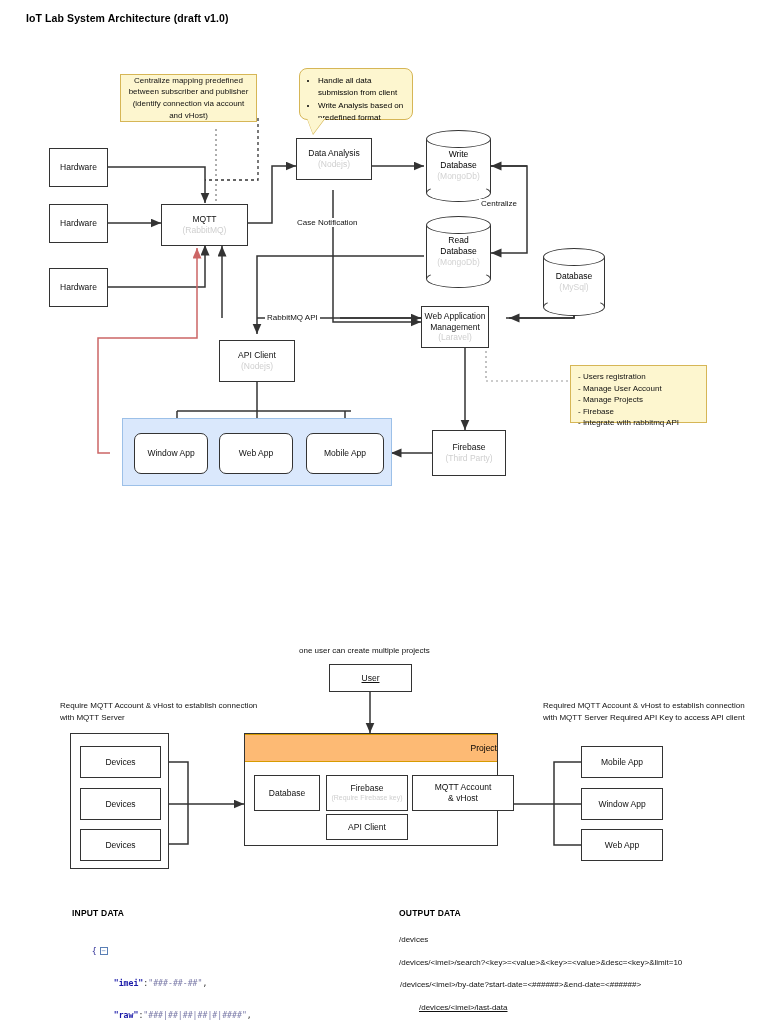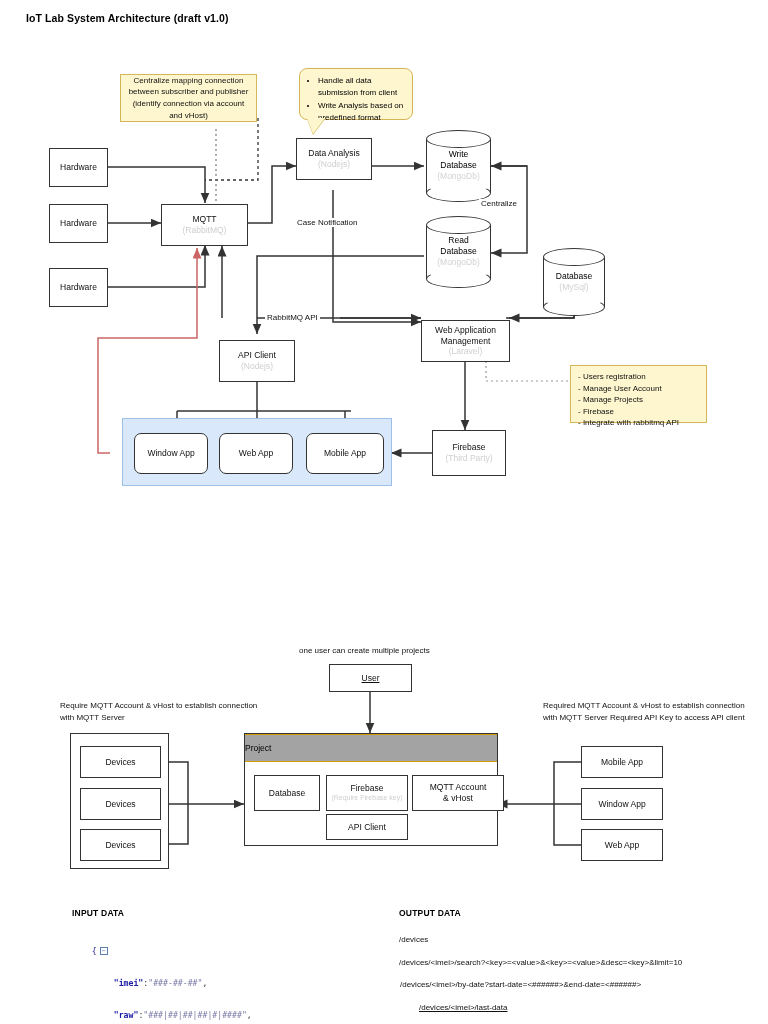--- a/index.html
+++ b/index.html
@@ -101,23 +101,23 @@
     border:1.6px solid #333;
     background:#fff;
   }
   .project-wrap {
     position:absolute;
     border:1.6px solid #333;
     background:#fff;
   }
   .project-head {
     position:absolute; left:0; right:0; top:0; height:28px;
-    background:#a3a3a3; border-bottom:1.6px solid #d79b00;
+    background:#fdba74; border-bottom:1.6px solid #d79b00;
     border-top:1.6px solid #d79b00;
-    display:flex; align-items:center; justify-content:flex-start;
+    display:flex; align-items:center; justify-content:flex-end;
     font-size:8.5px;
   }
 
   
   .lbl-free {
     position:absolute; font-size:8px; line-height:1.5; color:#111;
   }
   .lbl-wire {
     position:absolute; font-size:8px; background:#fff;
     padding:0 2px; color:#111;
@@ -213,21 +213,21 @@
       <path d="M486,341 L486,381 L570,381"></path>
     </g>
 
     <g stroke="#cc6666" stroke-width="1.5" fill="none">
       <path d="M110,453 L98,453 L98,338 L197,338 L197,248" marker-end="url(#ahr)"></path>
     </g>
   </svg>
 
   <div class="note centered" style="left:120px; top:74px; width:137px; height:48px; display:flex; align-items:center; justify-content:center;">
     <div>
-      <span class="ln">Centralize mapping connection</span>
+      <span class="ln">Centralize mapping predefined</span>
       <span class="ln">between subscriber and publisher</span>
       <span class="ln">(identify connection via account</span>
       <span class="ln">and vHost)</span>
     </div>
   </div>
 
   <div class="bubble" style="left:299px; top:68px; width:114px; height:52px;">
     <ul>
       <li>Handle all data submission from client</li>
       <li>Write Analysis based on predefined format</li>
@@ -280,21 +280,21 @@
   <div class="cyl" style="left:543px; top:248px; width:62px; height:68px;">
     <div class="body"></div>
     <div class="bot"></div>
     <div class="top"></div>
     <div class="lbl">
       <div>Database</div>
       <div class="sub">(MySql)</div>
     </div>
   </div>
 
-  <div class="box" style="left:421px; top:320px; width:89px; height:42px;text-align:center;">
+  <div class="box" style="left:421px; top:306px; width:68px; height:42px;text-align:center;">
     <span>Web Application</span>
     <span>Management</span>
     <span class="sub">(Laravel)</span>
   </div>
 
   <div class="box" style="left:219px; top:340px; width:76px; height:42px;">
     <span>API Client</span>
     <span class="sub">(Nodejs)</span>
   </div>
 
@@ -367,21 +367,21 @@
       <span>Project</span>
     </div>
   </div>
   <div class="box" style="left:254px; top:775px; width:66px; height:36px;">
     <span>Database</span>
   </div>
   <div class="box" style="left:326px; top:775px; width:82px; height:36px;">
     <span>Firebase</span>
     <span class="sub" style="font-size:7px;">(Require Firebase key)</span>
   </div>
-  <div class="box" style="left:412px; top:775px; width:92px; height:36px;">
+  <div class="box" style="left:412px; top:775px; width:102px; height:36px;">
     <span>MQTT Account</span>
     <span>&amp; vHost</span>
   </div>
   <div class="box" style="left:326px; top:814px; width:82px; height:26px;">
     <span>API Client</span>
   </div>
 
   <div class="lbl-free" style="left:543px; top:700px; width:215px;">
     <span class="ln">Required MQTT Account &amp; vHost to</span>
     <span class="ln">establish connection with MQTT Server</span>

